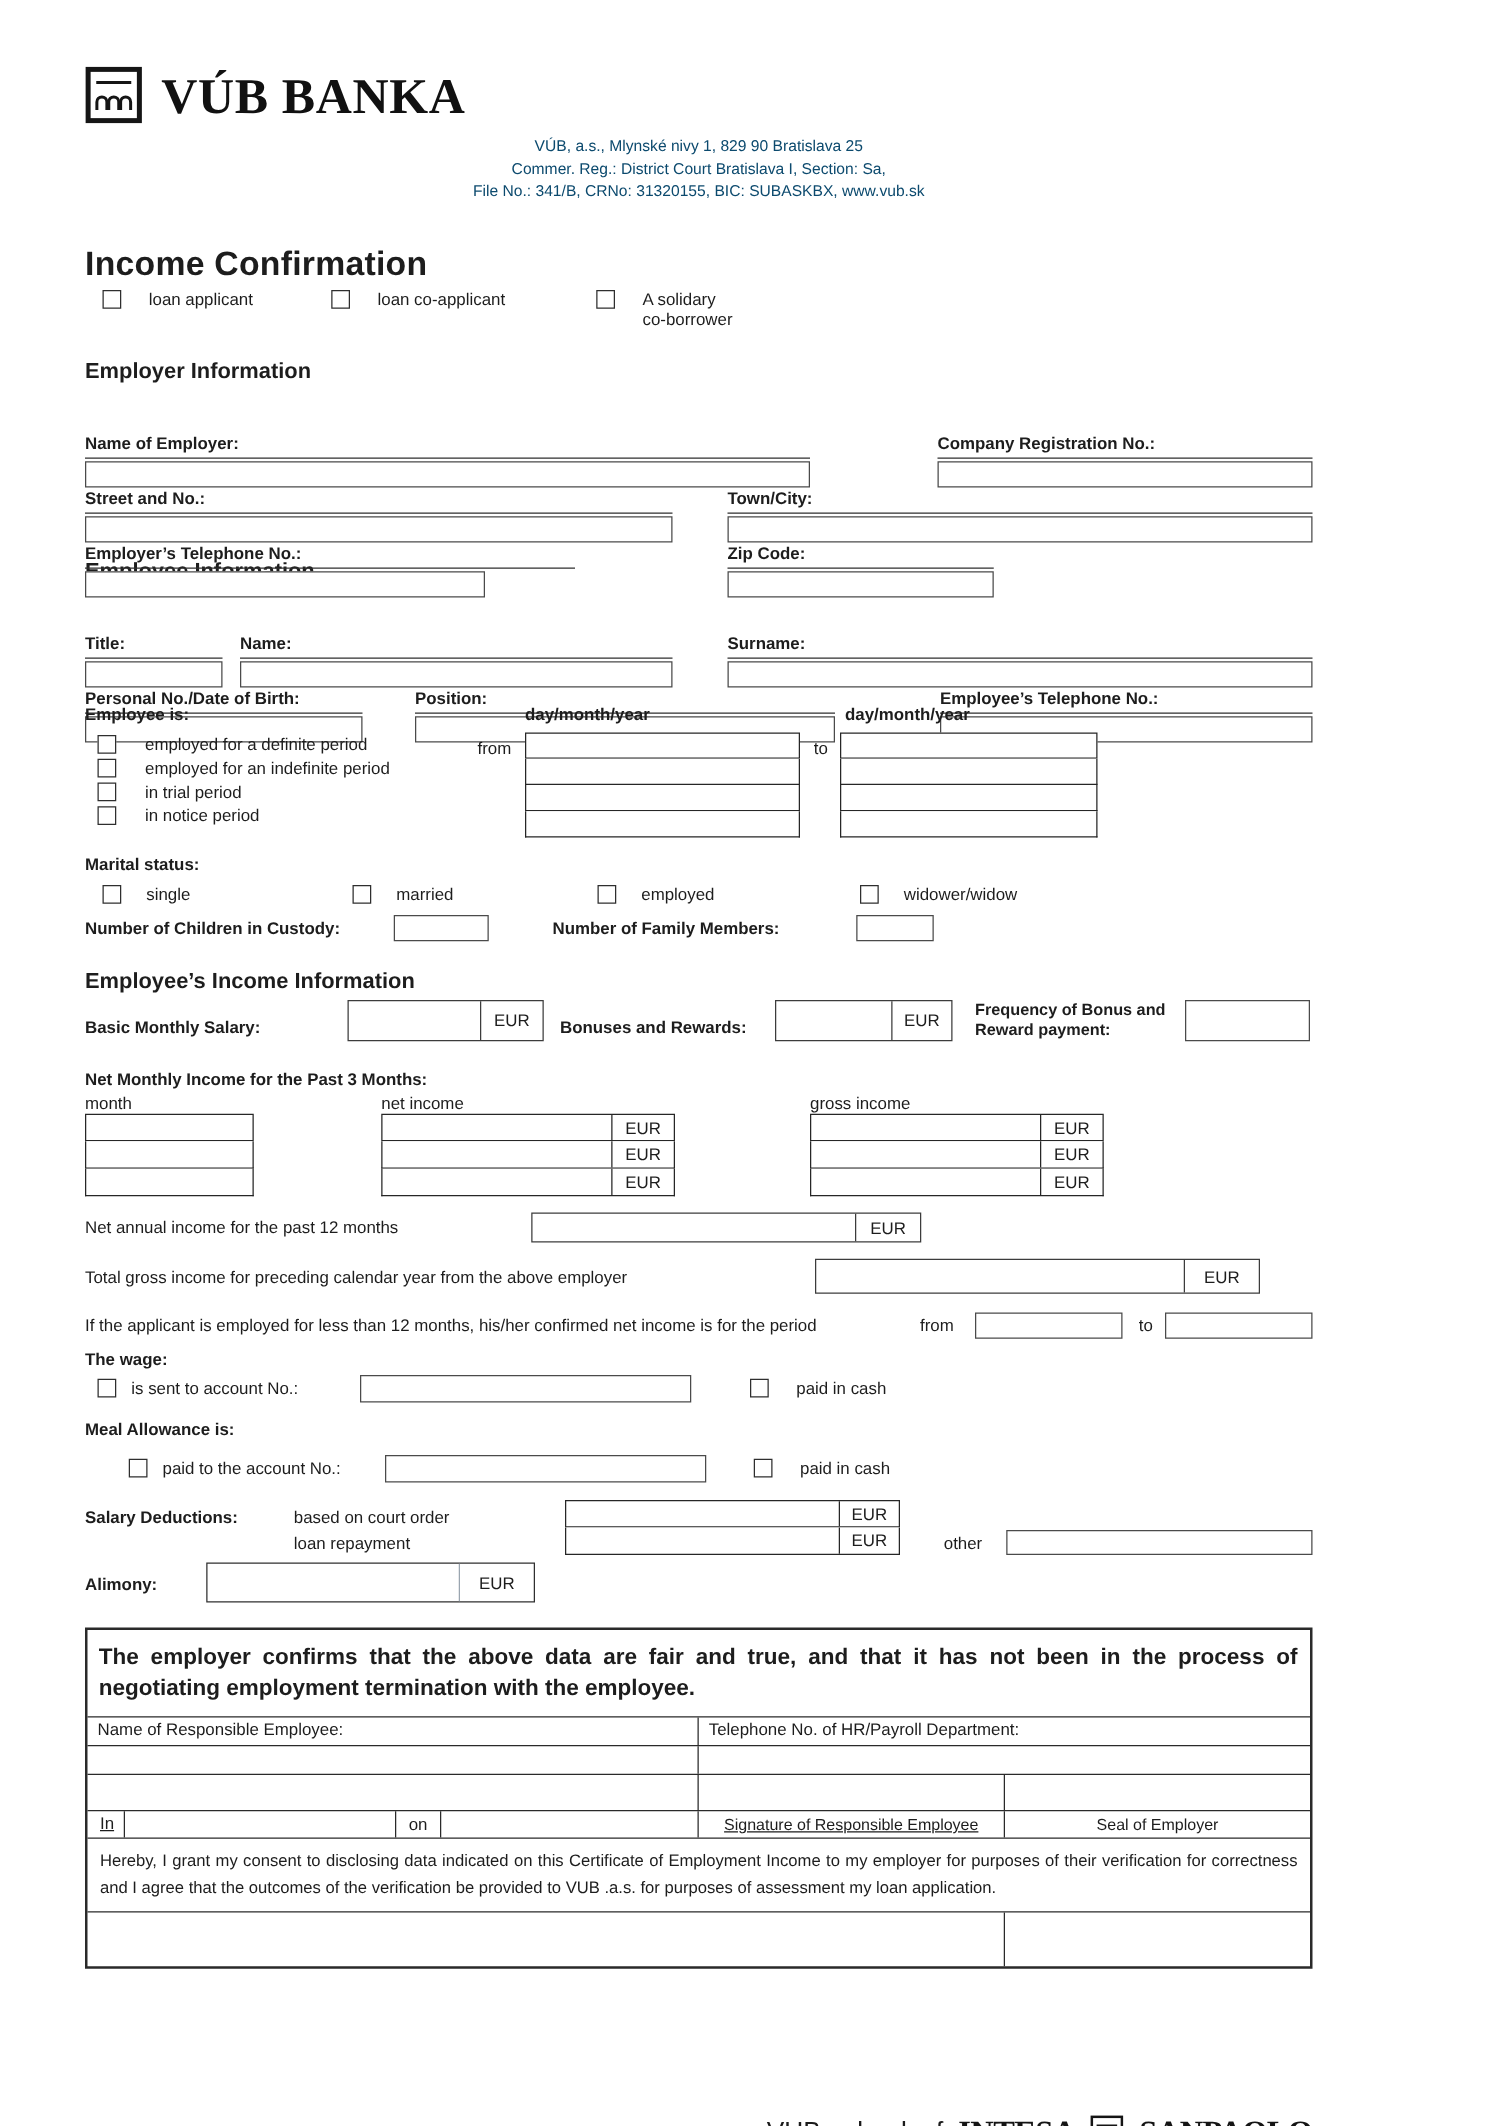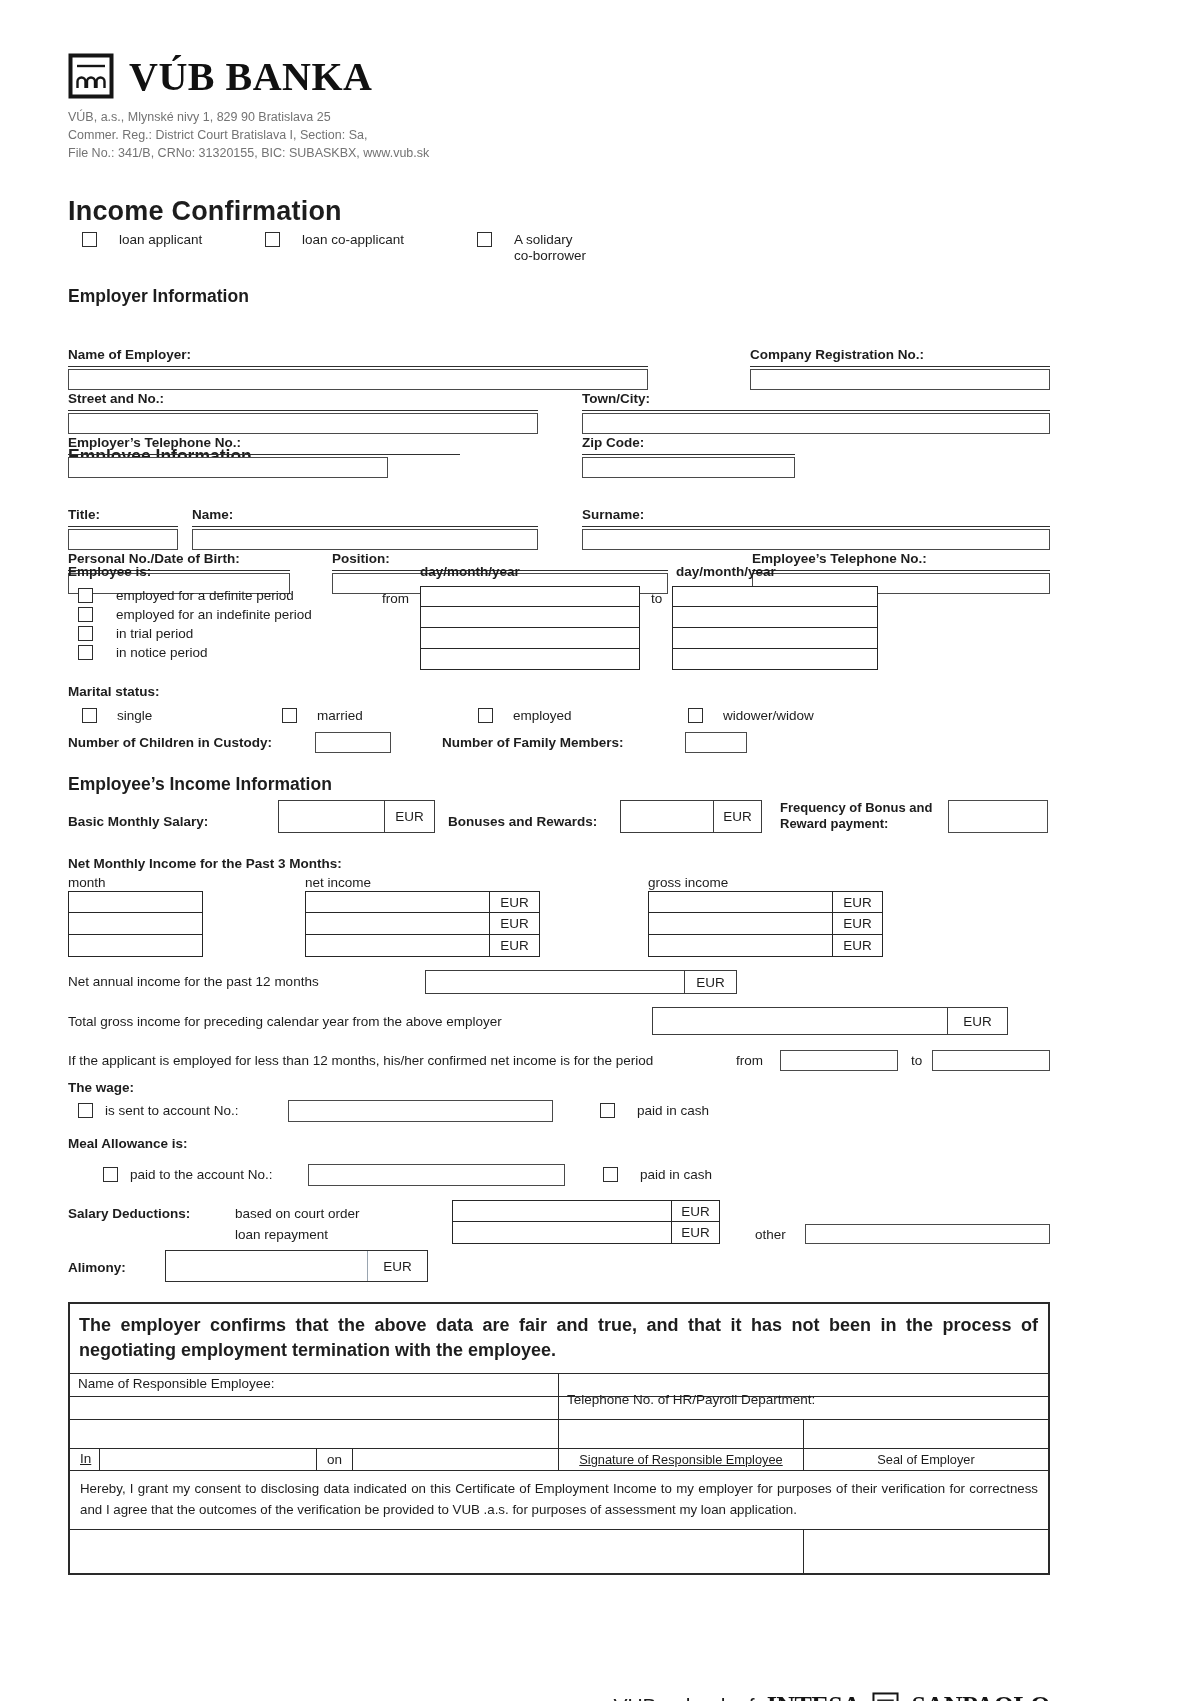--- a/index.html
+++ b/index.html
@@ -18,21 +18,21 @@
   .preline { white-space:pre-line; }
   .cb {
     width:15px; height:15px; border:1.8px solid #2e2e2e; background:#fff;
     display:inline-block; flex:0 0 auto;
   }
   .fbox { border:1.6px solid #4a4a4a; background:#fff; height:21px; }
 
   
   .logo-row { display:flex; align-items:center; gap:15px; margin-top:52px; height:48px; }
   .wordmark { font-family:"Liberation Serif", serif; font-weight:bold; font-size:40px; letter-spacing:0.5px; color:#111; }
-  .addr { margin-top:8px; font-size:12.5px; line-height:18px; color:#737373; }
+  .addr { margin-top:8px; font-size:12.5px; line-height:18px; color:#0c4a6e;text-align:center; }
 
   .doc-title { margin-top:34px; font-size:27px; font-weight:bold; letter-spacing:0.2px; height:30px; }
 
   .appl-row { height:46px; margin-top:4px; }
   .appl-group { position:absolute; top:2px; display:flex; gap:22px; align-items:flex-start; }
   .appl-group .txt { line-height:16px; }
 
   .sec-h { font-size:17.5px; font-weight:bold; height:24px; }
 
   .frow { height:44px; }
@@ -368,21 +368,21 @@
       <div class="val"></div>
       <div class="cur" style="width:60px; border-left-color:#9aa5b0;">EUR</div>
     </div>
   </div>
 
   <div class="cbox">
     <div class="stmt">The employer confirms that the above data are fair and true, and that it has not been in the process of negotiating employment termination with the employee.</div>
 
     <div class="crow" style="height:23px;">
       <div class="ccell br padc" style="width:489px;">Name of Responsible Employee:</div>
-      <div class="ccell padc" style="flex:1;margin-top:16px;">Telephone No. of HR/Payroll Department:</div>
+      <div class="ccell padc" style="flex:1;">Telephone No. of HR/Payroll Department:</div>
     </div>
     <div class="crow" style="height:23px;">
       <div class="ccell br" style="width:489px;"></div>
       <div class="ccell" style="flex:1;"></div>
     </div>
     <div class="crow" style="height:29px;">
       <div class="ccell br" style="width:489px;"></div>
       <div class="ccell br" style="width:245px;"></div>
       <div class="ccell" style="flex:1;"></div>
     </div>

